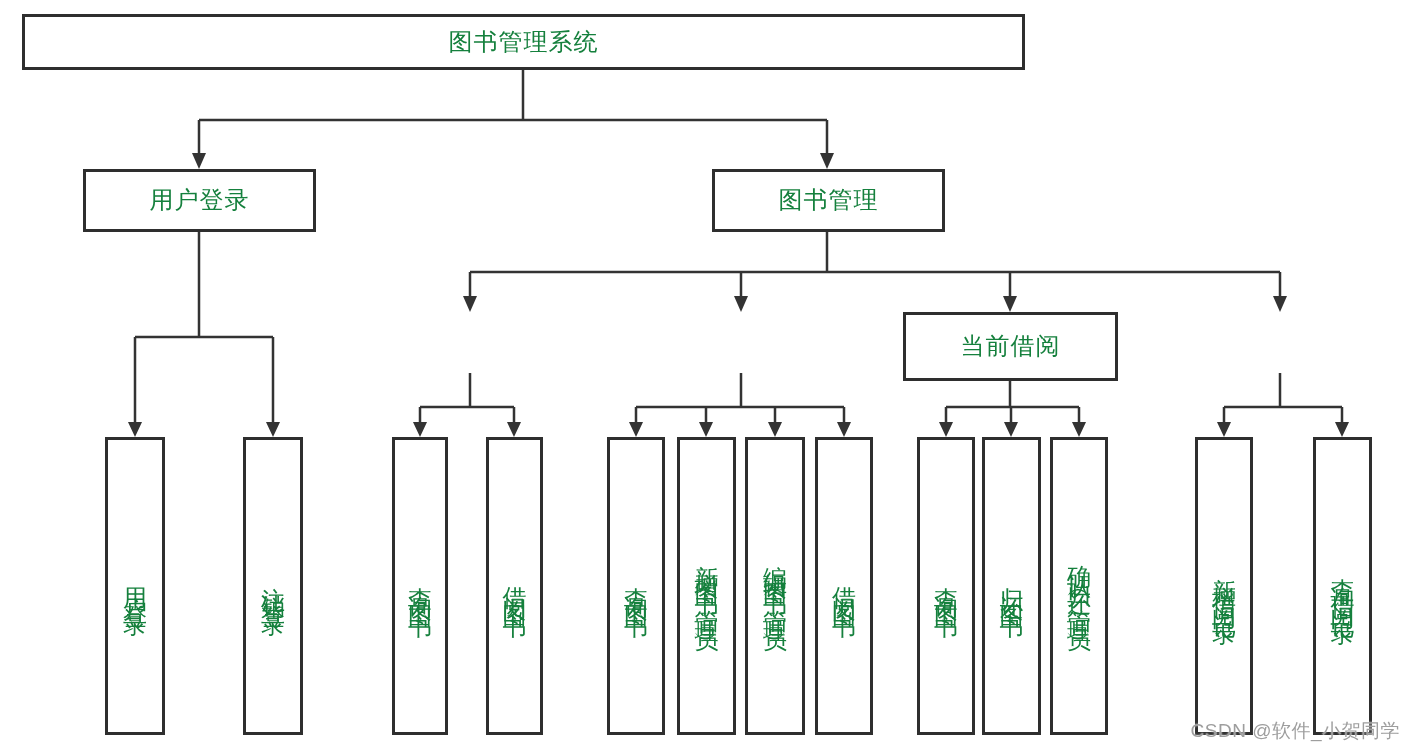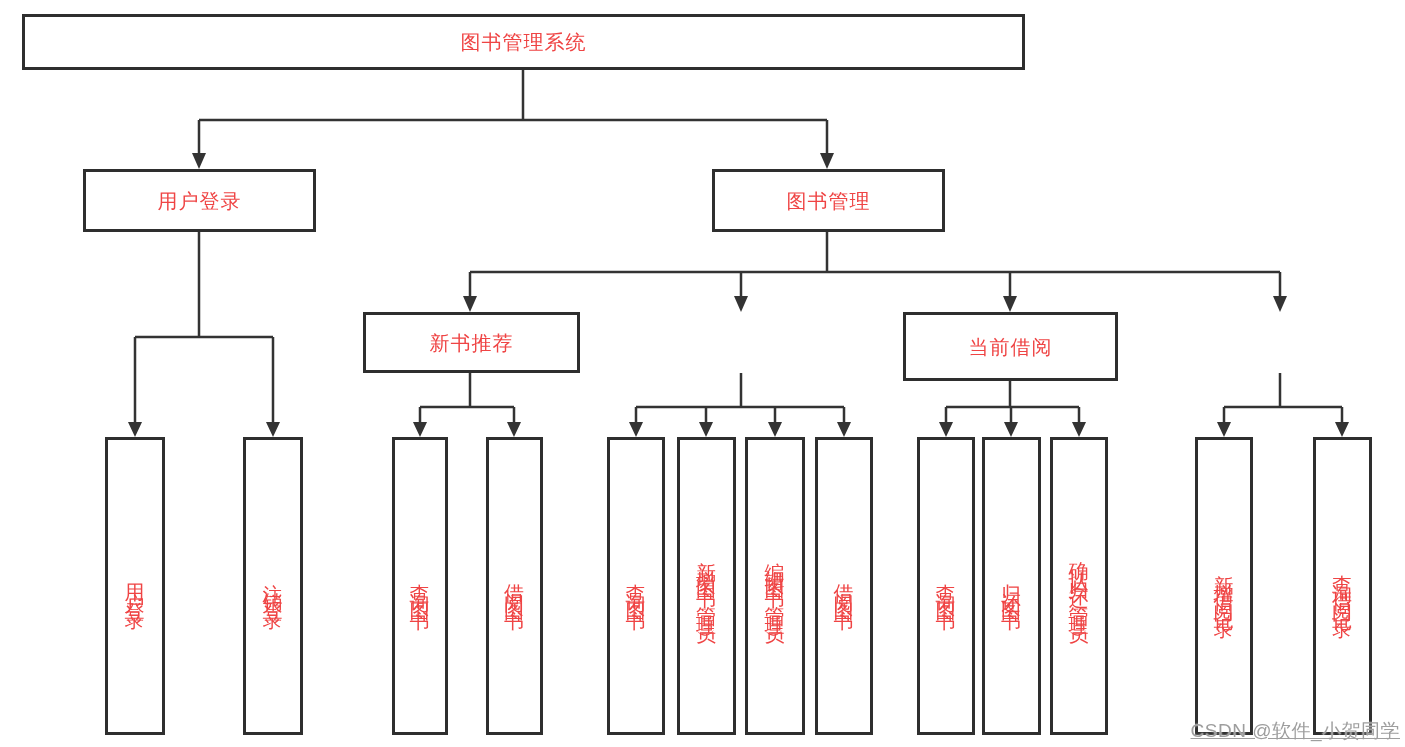--- a/index.html
+++ b/index.html
@@ -15,22 +15,22 @@
     pointer-events:none;
   }
   .box{
     position:absolute;
     box-sizing:border-box;
     border:3px solid #2e2e2e;
     background:#ffffff;
     display:flex;
     align-items:center;
     justify-content:center;
-    color:#ef4444;
-    font-size:20px;
+    color:#15803d;
+    font-size:24px;
     line-height:1.2;
     letter-spacing:1px;
     white-space:nowrap;
     z-index:2;
   }
   .vbox{
     writing-mode:vertical-rl;
     text-orientation:mixed;
     letter-spacing:9px;
     white-space:normal;
@@ -38,21 +38,20 @@
   }
   .watermark{
     position:absolute;
     right:5px;
     bottom:3px;
     font-size:19px;
     color:#9e9e9e;
     letter-spacing:0.5px;
     text-shadow:0 0 2px #ffffff;
     z-index:3;
-    text-decoration:underline;
   }
 </style>
 </head>
 <body>
 
 <div class="canvas">
 
   <svg class="connectors" viewBox="0 0 1405 747" xmlns="http://www.w3.org/2000/svg">
     <g stroke="#333333" stroke-width="2.5" fill="none">
 
@@ -91,21 +90,20 @@
       <polygon points="1217,422 1231,422 1224,437"></polygon>
       <polygon points="1335,422 1349,422 1342,437"></polygon>
     </g>
   </svg>
 
   <div class="box" style="left:22px;top:14px;width:1003px;height:56px">图书管理系统</div>
 
   <div class="box" style="left:83px;top:169px;width:233px;height:63px">用户登录</div>
   <div class="box" style="left:712px;top:169px;width:233px;height:63px">图书管理</div>
 
-  <div class="box" style="left:363px;top:312px;width:217px;height:61px">新书推荐</div>
   <div class="box" style="left:903px;top:312px;width:215px;height:69px">当前借阅</div>
 
   <div class="box vbox" style="left:105px;top:437px;width:60px;height:298px">用户登录</div>
   <div class="box vbox" style="left:243px;top:437px;width:60px;height:298px">注销登录</div>
 
   <div class="box vbox" style="left:392px;top:437px;width:56px;height:298px">查询图书</div>
   <div class="box vbox" style="left:486px;top:437px;width:57px;height:298px">借阅图书</div>
 
   <div class="box vbox" style="left:607px;top:437px;width:58px;height:298px">查询图书</div>
   <div class="box vbox" style="left:677px;top:437px;width:59px;height:298px">新增图书（管理员）</div>

